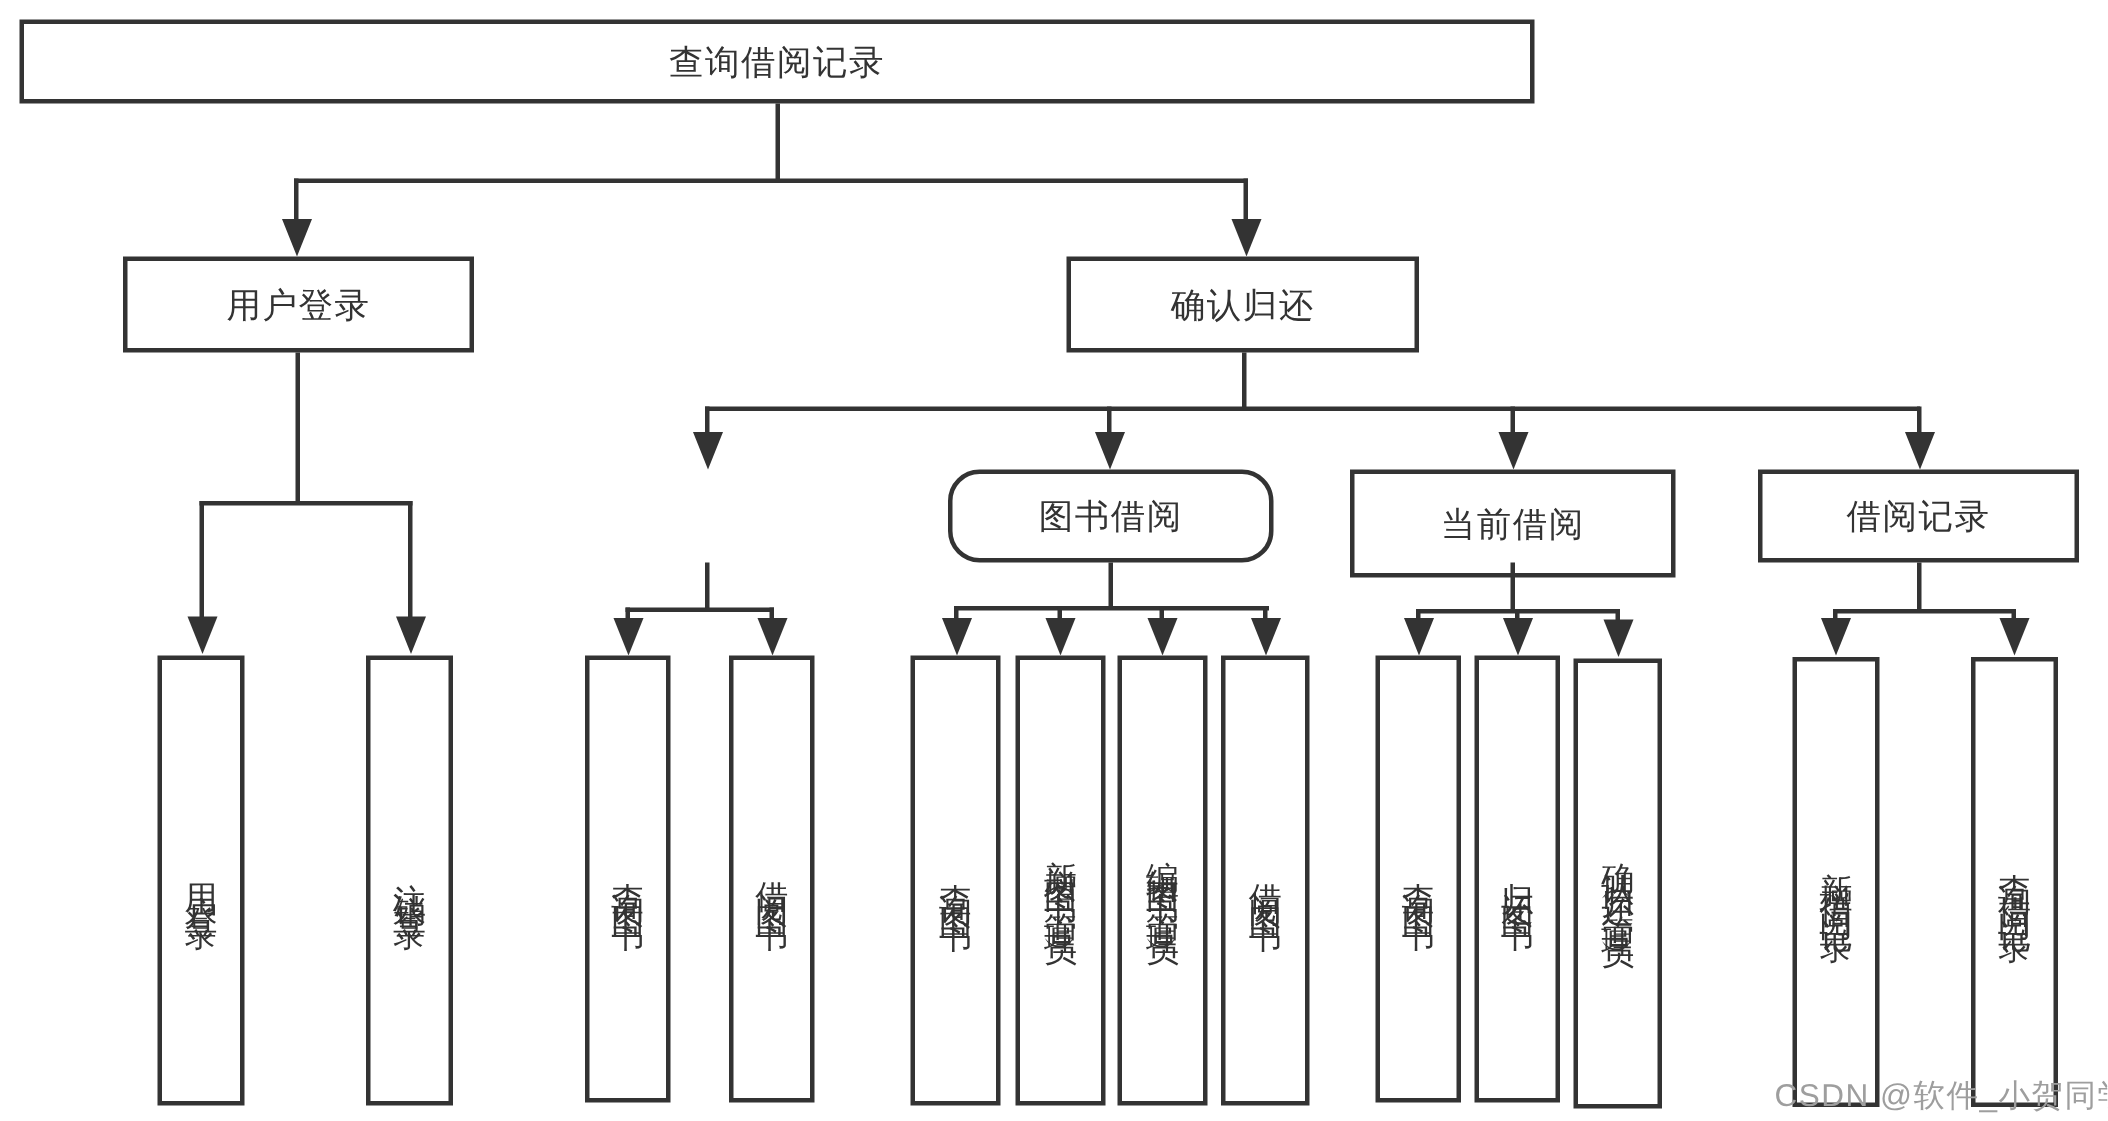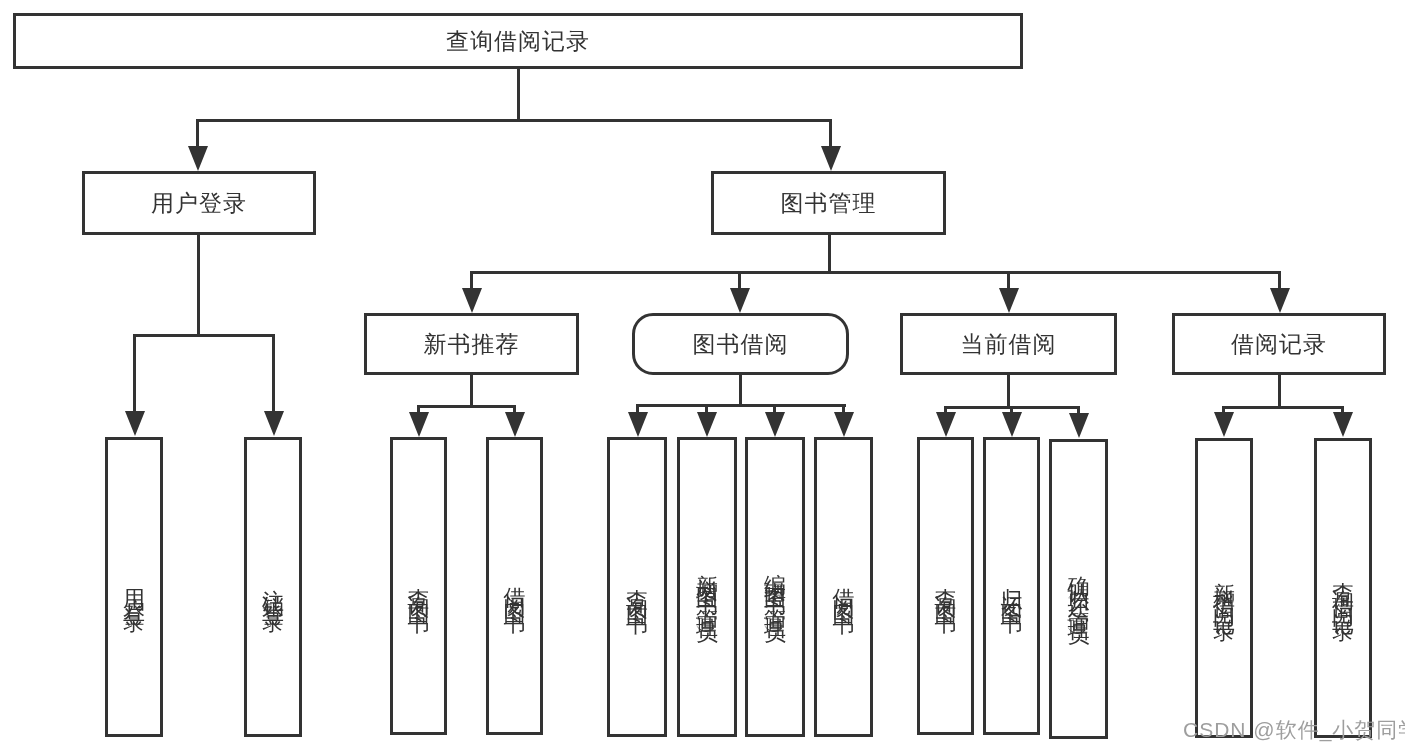--- a/index.html
+++ b/index.html
@@ -70,43 +70,42 @@
   <div class="box" style="left:13px; top:13px; width:1010px; height:56px;">查询借阅记录</div>
 
   <div class="line" style="left:517px; top:69px; width:3px; height:52px;"></div>
   <div class="line" style="left:196px; top:119px; width:636px; height:3px;"></div>
   <div class="line" style="left:196px; top:119px; width:3px; height:30px;"></div>
   <div class="arrow" style="left:188px; top:146px;"></div>
   <div class="line" style="left:829px; top:119px; width:3px; height:30px;"></div>
   <div class="arrow" style="left:821px; top:146px;"></div>
 
   <div class="box" style="left:82px; top:171px; width:234px; height:64px;">用户登录</div>
-  <div class="box" style="left:711px; top:171px; width:235px; height:64px;">图书管理</div>
+  <div class="box" style="left:711px; top:171px; width:235px; height:64px;">确认归还</div>
 
   <div class="line" style="left:197px; top:235px; width:3px; height:101px;"></div>
   <div class="line" style="left:133px; top:334px; width:142px; height:3px;"></div>
   <div class="line" style="left:133px; top:334px; width:3px; height:80px;"></div>
   <div class="arrow" style="left:125px; top:411px;"></div>
   <div class="line" style="left:272px; top:334px; width:3px; height:80px;"></div>
   <div class="arrow" style="left:264px; top:411px;"></div>
 
   <div class="line" style="left:828px; top:235px; width:3px; height:38px;"></div>
   <div class="line" style="left:470px; top:271px; width:810px; height:3px;"></div>
   <div class="line" style="left:470px; top:271px; width:3px; height:20px;"></div>
   <div class="arrow" style="left:462px; top:288px;"></div>
   <div class="line" style="left:738px; top:271px; width:3px; height:20px;"></div>
   <div class="arrow" style="left:730px; top:288px;"></div>
   <div class="line" style="left:1007px; top:271px; width:3px; height:20px;"></div>
   <div class="arrow" style="left:999px; top:288px;"></div>
   <div class="line" style="left:1278px; top:271px; width:3px; height:20px;"></div>
   <div class="arrow" style="left:1270px; top:288px;"></div>
 
-  <div class="box" style="left:364px; top:313px; width:215px; height:62px;">新书推荐</div>
   <div class="box" style="left:632px; top:313px; width:217px; height:62px;border-radius:21px;">图书借阅</div>
-  <div class="box" style="left:900px; top:313px; width:217px; height:62px;">当前借阅</div>
+  <div class="box" style="left:900px; top:313px; width:217px; height:72px;">当前借阅</div>
   <div class="box" style="left:1172px; top:313px; width:214px; height:62px;">借阅记录</div>
 
   <div class="line" style="left:470px; top:375px; width:3px; height:32px;"></div>
   <div class="line" style="left:417px; top:405px; width:99px; height:3px;"></div>
   <div class="line" style="left:417px; top:405px; width:3px; height:10px;"></div>
   <div class="arrow" style="left:409px; top:412px;"></div>
   <div class="line" style="left:513px; top:405px; width:3px; height:10px;"></div>
   <div class="arrow" style="left:505px; top:412px;"></div>
 
   <div class="line" style="left:739px; top:375px; width:3px; height:31px;"></div>

